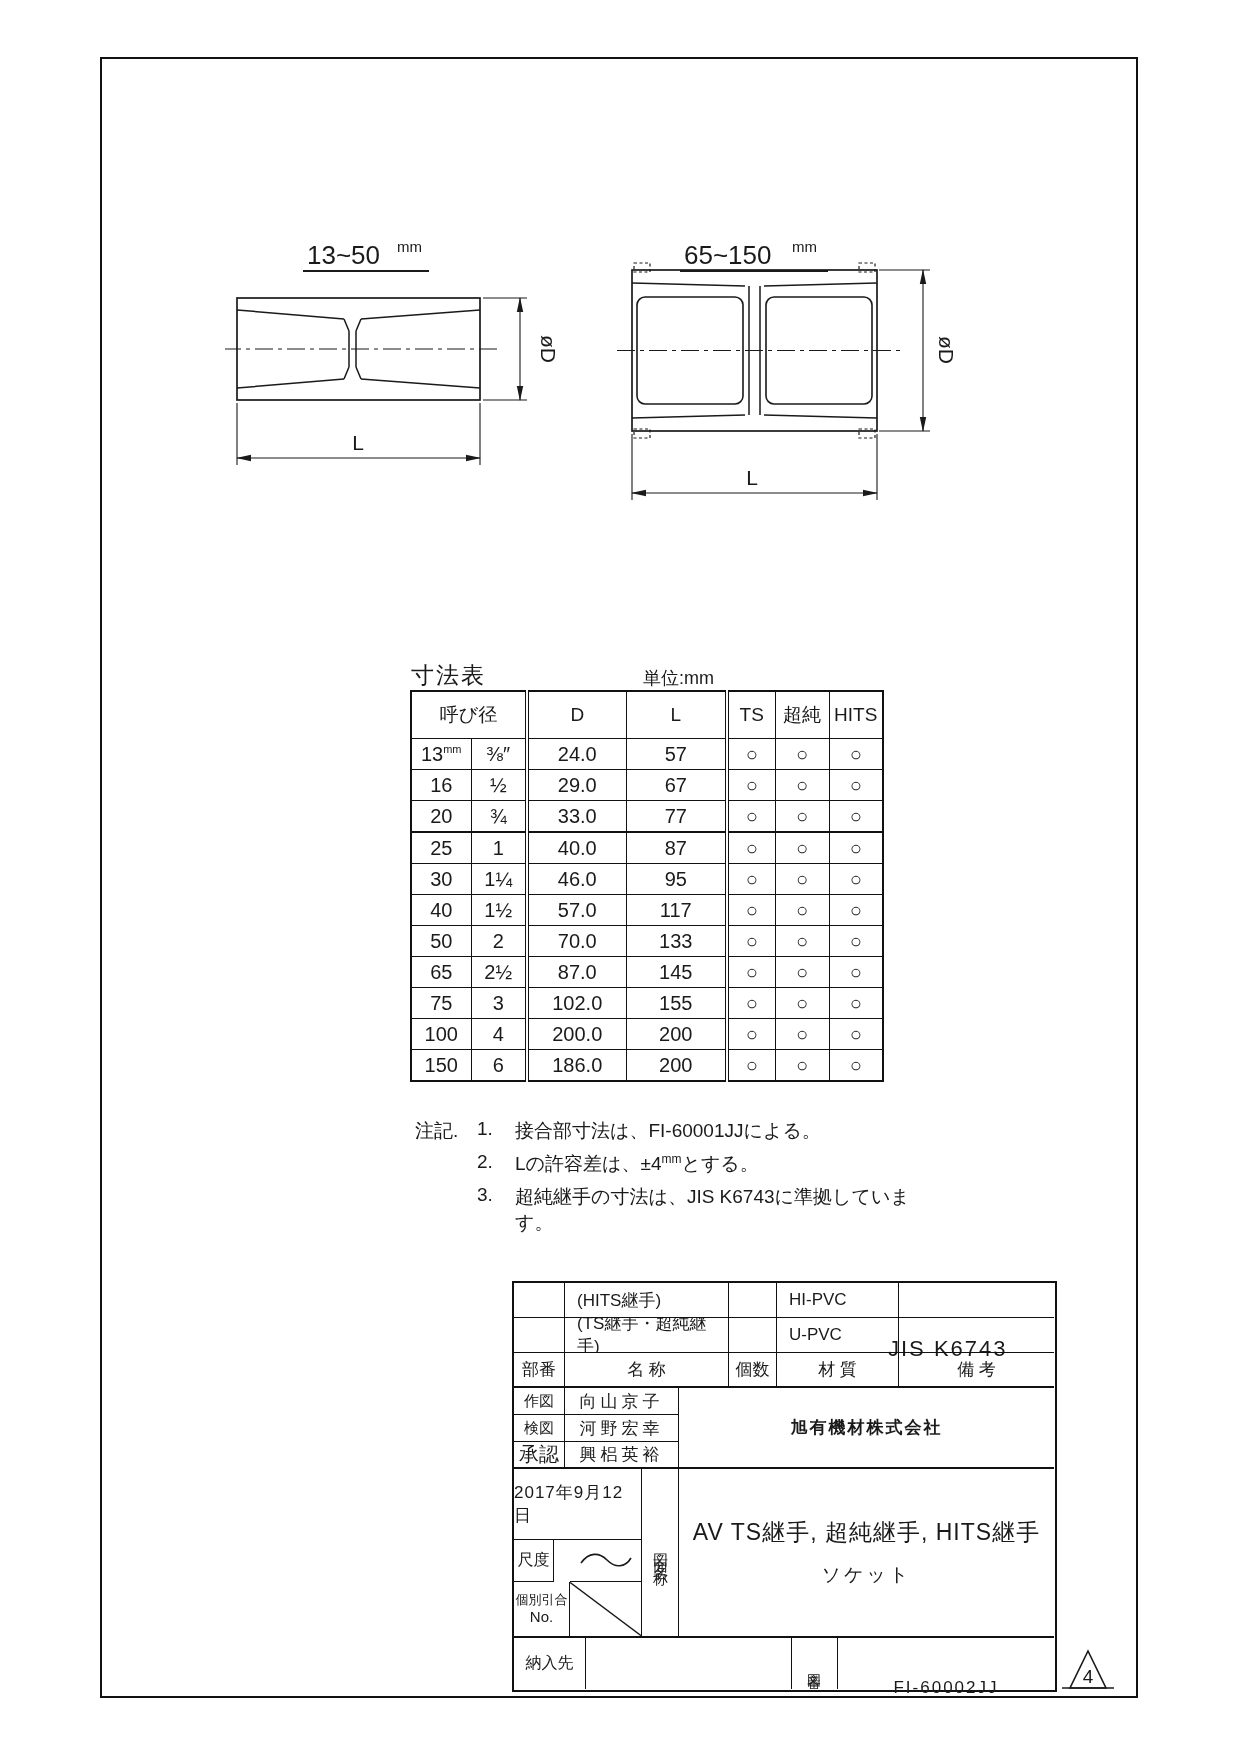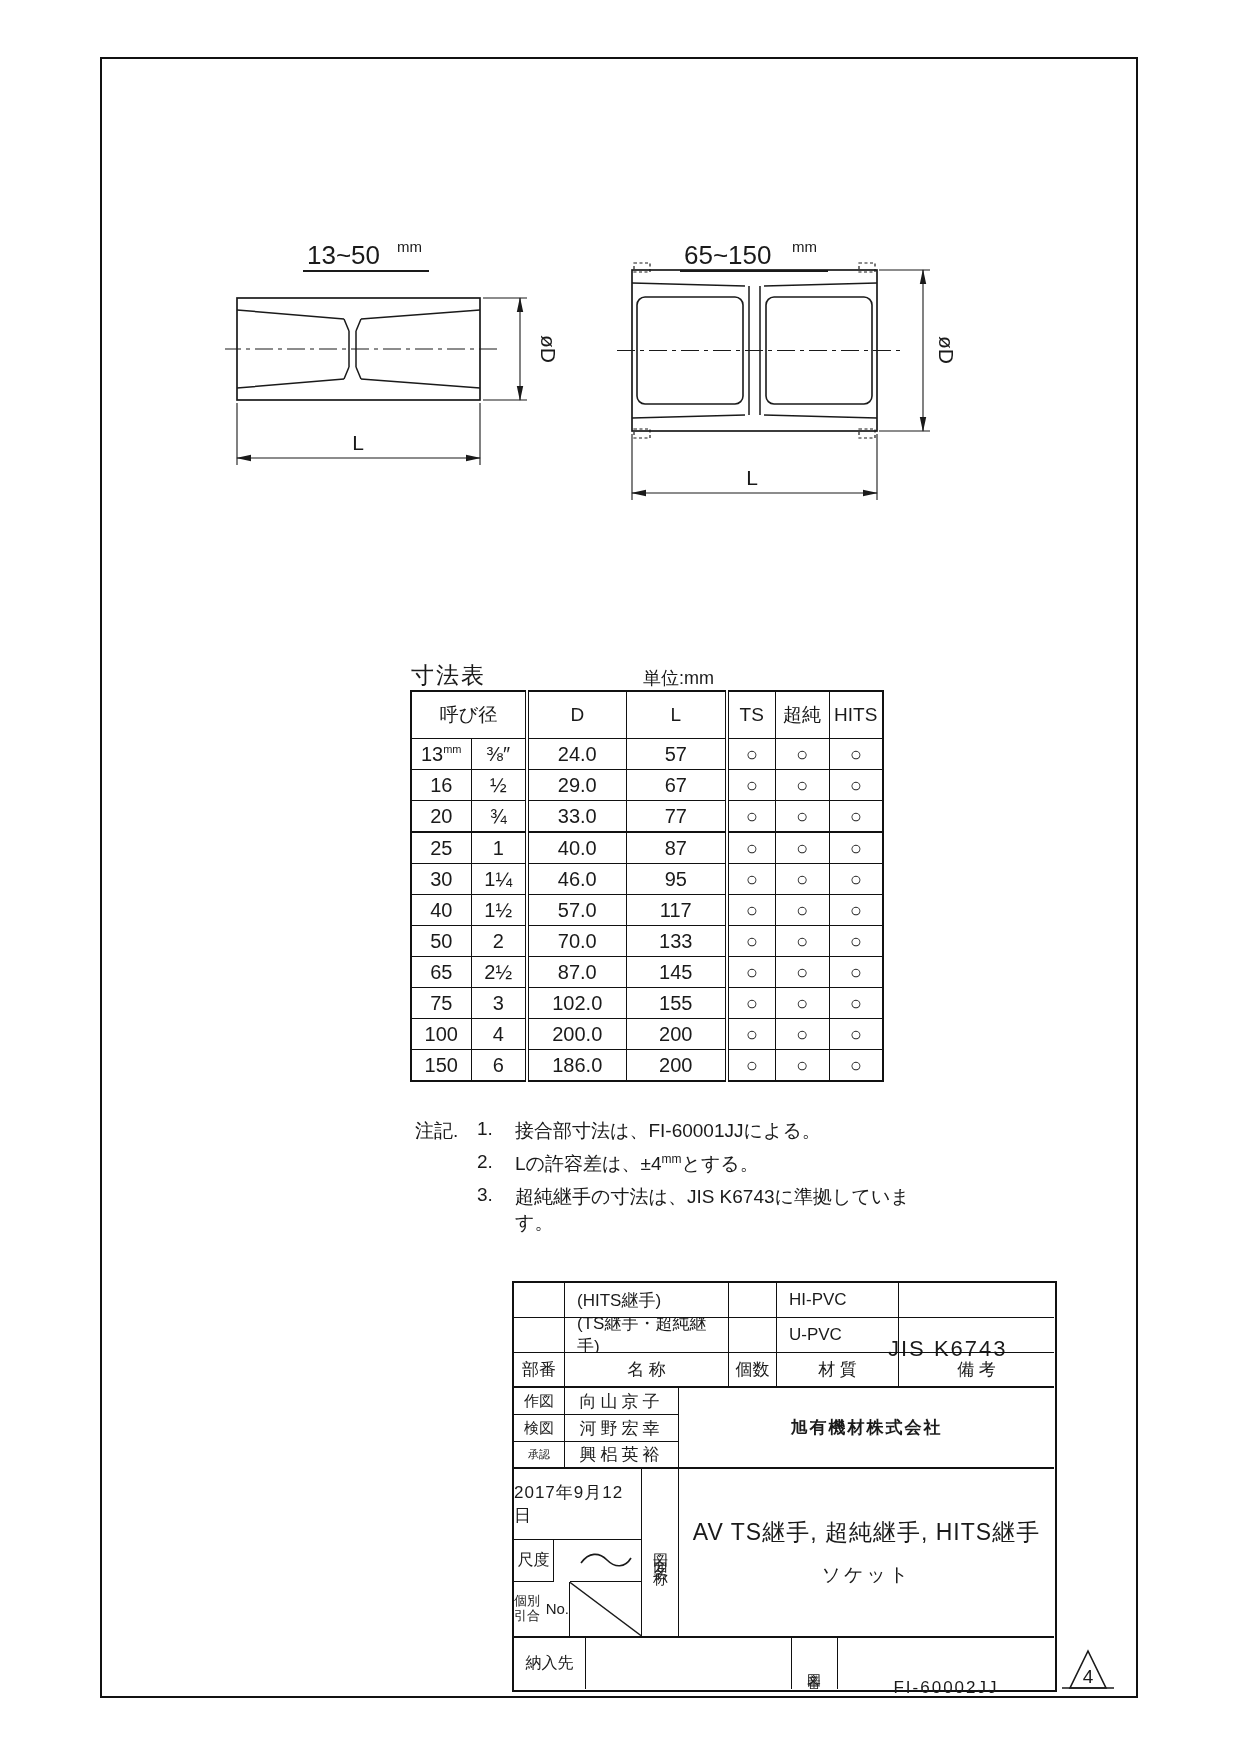--- a/index.html
+++ b/index.html
@@ -35,21 +35,21 @@
   .tb .bb{border-bottom:1.5px solid #111;}
   .tb .bbT{border-bottom:2.5px solid #111;}
   .tb .left{justify-content:flex-start;padding-left:12px;}
   .company{font-size:36px;font-weight:600;letter-spacing:2px;white-space:nowrap;}
   .vtext{writing-mode:vertical-rl;text-orientation:upright;letter-spacing:6px;font-size:15px;}
   .vtext2{writing-mode:vertical-rl;text-orientation:upright;letter-spacing:1px;font-size:14px;}
   .prod{display:flex;flex-direction:column;align-items:center;gap:14px;}
   .prod .l1{font-size:23px;letter-spacing:1px;}
   .prod .l2{font-size:19px;letter-spacing:3px;}
   .dwgno{font-size:27px;letter-spacing:2px;margin-top:24px;}
-  .inq{display:flex;flex-direction:row;align-items:center;line-height:1.15;}
+  .inq{display:flex;flex-direction:column;align-items:center;line-height:1.15;text-align:center;}
   .inq .a{font-size:13px;}
   .inq .b{font-size:15px;}
   .names{letter-spacing:4px;font-size:17px;}
   .datecell{font-size:23px;letter-spacing:1px;}
 </style>
 </head>
 <body>
 
 <div class="frame"></div>
 
@@ -280,21 +280,21 @@
   <div class="cell br bbT" style="left:0;top:70px;width:51px;height:35px">部番</div>
   <div class="cell br bbT" style="left:51px;top:70px;width:164px;height:35px">名 称</div>
   <div class="cell br bbT" style="left:215px;top:70px;width:48px;height:35px">個数</div>
   <div class="cell br bbT" style="left:263px;top:70px;width:122px;height:35px">材 質</div>
   <div class="cell bbT" style="left:385px;top:70px;width:155px;height:35px">備 考</div>
 
   <div class="cell br bb" style="left:0;top:105px;width:51px;height:27px;font-size:15px">作図</div>
   <div class="cell br bb names" style="left:51px;top:105px;width:114px;height:27px">向山京子</div>
   <div class="cell br bb" style="left:0;top:132px;width:51px;height:27px;font-size:15px">検図</div>
   <div class="cell br bb names" style="left:51px;top:132px;width:114px;height:27px">河野宏幸</div>
-  <div class="cell br bbT" style="left:0;top:159px;width:51px;height:27px;font-size:11px">承認</div>
+  <div class="cell br bbT" style="left:0;top:159px;width:51px;height:27px;font-size:20px">承認</div>
   <div class="cell br bbT names" style="left:51px;top:159px;width:114px;height:27px">興梠英裕</div>
 
   <div class="cell bbT company" style="left:165px;top:105px;width:375px;height:81px">旭有機材株式会社</div>
 
   <div class="cell br bb datecell" style="left:0;top:186px;width:128px;height:71px">2017年9月12日</div>
 
   <div class="cell br bb" style="left:0;top:257px;width:40px;height:42px;font-size:16px">尺度</div>
   <div class="cell br bb" style="left:56px;top:257px;width:72px;height:42px">
     <svg width="58" height="22" viewBox="0 0 58 22">
       <path d="M4,13 C12,2 22,2 30,10 C38,18 48,18 54,8" fill="none" stroke="#1a1a1a" stroke-width="1.6"></path>

